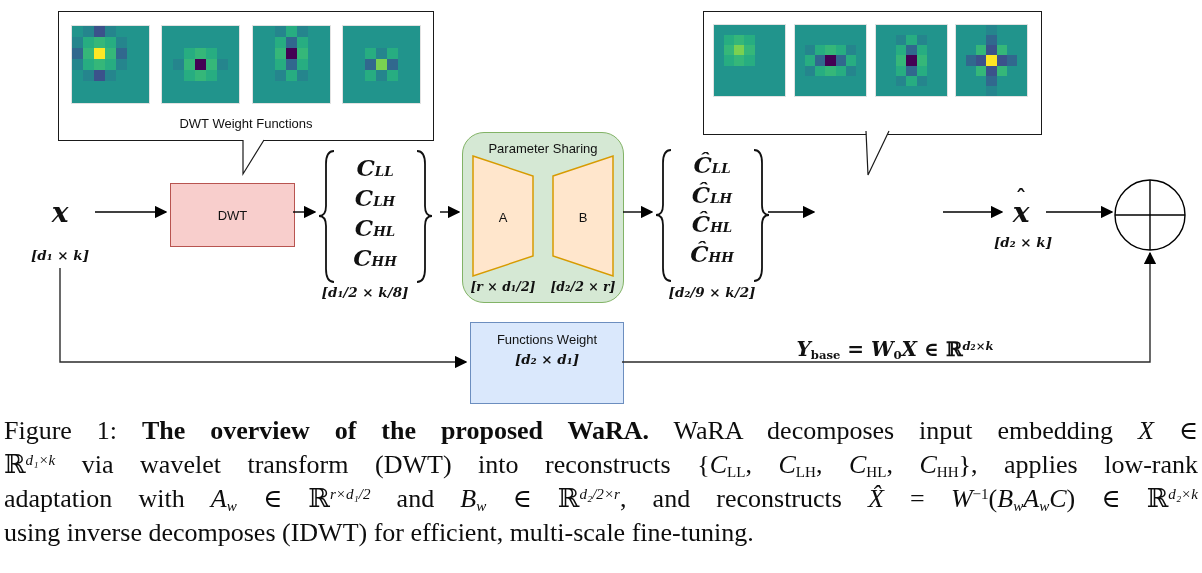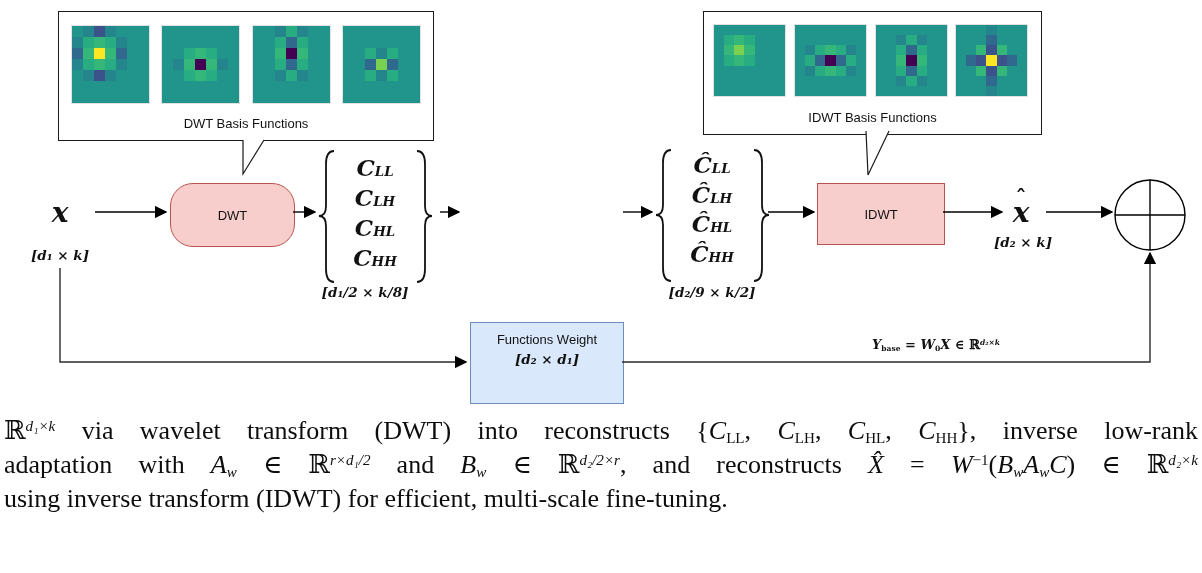--- a/index.html
+++ b/index.html
@@ -32,21 +32,21 @@
   .hatwrap{position:relative;display:inline-block;}
   .hatchar{position:absolute;left:50%;top:-0.52em;transform:translateX(-50%);font-size:75%;font-style:normal;}
   
   .sg-b{font-weight:bold;}
   .sg-i{font-style:italic;}
   sup,sub{line-height:0;font-size:58%;vertical-align:baseline;position:relative;}
   sup{top:-0.55em;}
   sub{top:0.28em;}
   
   .formula{position:absolute;font-family:"DejaVu Serif","Liberation Serif",serif;
-           font-size:13px;color:#111;text-align:right;}
+           font-size:20px;color:#111;text-align:center;}
   
   #caption{position:absolute;left:4px;top:414px;width:1194px;
            font-family:"Liberation Serif","DejaVu Serif",serif;font-size:26px;
            line-height:34px;color:#0d0d0d;}
   .cap-line{text-align:justify;text-align-last:justify;}
   .cap-line.last{text-align:left;text-align-last:left;}
   svg.layer{position:absolute;left:0;top:0;pointer-events:none;}
 </style>
 </head>
 <body>
@@ -251,21 +251,21 @@
         <div style="background: rgb(33, 148, 140);"></div>
         <div style="background: rgb(33, 148, 140);"></div>
         <div style="background: rgb(33, 148, 140);"></div>
         <div style="background: rgb(33, 148, 140);"></div>
         <div style="background: rgb(33, 148, 140);"></div>
         <div style="background: rgb(33, 148, 140);"></div>
         <div style="background: rgb(33, 148, 140);"></div>
         <div style="background: rgb(33, 148, 140);"></div>
         <div style="background: rgb(33, 148, 140);"></div>
       </div>
-    <div class="callout-label" style="left:0;right:0;top:104px;">DWT Basis Functions</div>
+    <div class="callout-label" style="left:0;right:0;top:104px;">DWT Weight Functions</div>
   </div>
 
   <div class="callout" style="left:703px;top:11px;width:337px;height:122px;">
     <div class="heatmap hm-r" style="left: 9px; top: 12px; grid-template-columns: repeat(7, 1fr);">
         <div style="background: rgb(33, 148, 140);"></div>
         <div style="background: rgb(33, 148, 140);"></div>
         <div style="background: rgb(33, 148, 140);"></div>
         <div style="background: rgb(33, 148, 140);"></div>
         <div style="background: rgb(33, 148, 140);"></div>
         <div style="background: rgb(33, 148, 140);"></div>
@@ -459,27 +459,26 @@
         <div style="background: rgb(33, 148, 140);"></div>
         <div style="background: rgb(33, 148, 140);"></div>
         <div style="background: rgb(33, 148, 140);"></div>
         <div style="background: rgb(33, 148, 140);"></div>
         <div style="background: rgb(33, 148, 140);"></div>
         <div style="background: rgb(37, 133, 141);"></div>
         <div style="background: rgb(33, 148, 140);"></div>
         <div style="background: rgb(33, 148, 140);"></div>
         <div style="background: rgb(33, 148, 140);"></div>
       </div>
-    <div class="callout-label" style="left:0;right:0;top:98px;">IDWT Basis Functions</div>
   </div>
 
   <div class="symbol math" style="left:30px;top:196px;width:60px;">x</div>
   <div class="dim math" style="left:10px;top:247px;width:100px;">[d₁ × k]</div>
 
-  <div class="pinkbox" style="left:170px;top:183px;width:123px;height:62px;border-radius:23px;">
+  <div class="pinkbox" style="left:170px;top:183px;width:123px;height:62px;">
     <span>DWT</span>
   </div>
 
   <div class="coeff-col" style="left:336px;top:152px;width:78px;">
     <div class="coeff-item">
         <span class="sg-b sg-i">C</span>
         <sub class="sg-b sg-i">LL</sub>
       </div>
     <div class="coeff-item">
         <span class="sg-b sg-i">C</span>
@@ -489,20 +488,31 @@
         <span class="sg-b sg-i">C</span>
         <sub class="sg-b sg-i">HL</sub>
       </div>
     <div class="coeff-item">
         <span class="sg-b sg-i">C</span>
         <sub class="sg-b sg-i">HH</sub>
       </div>
   </div>
   <div class="dim math" style="left:285px;top:284px;width:160px;">[d₁/2 × k/8]</div>
 
+  <div class="greenbox" style="left:462px;top:132px;width:160px;height:169px;">
+    <div class="ps-title">Parameter Sharing</div>
+    <svg width="160" height="169">
+      <polygon points="10,23 70,43 70,123 10,143" fill="#ffe6cc" stroke="#d79b00" stroke-width="1.5"></polygon>
+      <polygon points="90,43 150,23 150,143 90,123" fill="#ffe6cc" stroke="#d79b00" stroke-width="1.5"></polygon>
+    </svg>
+    <div class="trap-label" style="left:40px;top:84px;">A</div>
+    <div class="trap-label" style="left:120px;top:84px;">B</div>
+    <div class="dim math" style="left:0px;top:146px;width:80px;font-size:12.5px;">[r × d₁/2]</div>
+    <div class="dim math" style="left:80px;top:146px;width:80px;font-size:12.5px;">[d₂/2 × r]</div>
+  </div>
 
   <div class="coeff-col" style="left:673px;top:150px;width:78px;">
     <div class="coeff-item" style="height:29.5px;">
         <span class="sg-b sg-i">Ĉ</span>
         <sub class="sg-b sg-i">LL</sub>
       </div>
     <div class="coeff-item" style="height:29.5px;">
         <span class="sg-b sg-i">Ĉ</span>
         <sub class="sg-b sg-i">LH</sub>
       </div>
@@ -510,23 +520,20 @@
         <span class="sg-b sg-i">Ĉ</span>
         <sub class="sg-b sg-i">HL</sub>
       </div>
     <div class="coeff-item" style="height:29.5px;">
         <span class="sg-b sg-i">Ĉ</span>
         <sub class="sg-b sg-i">HH</sub>
       </div>
   </div>
   <div class="dim math" style="left:632px;top:284px;width:160px;">[d₂/9 × k/2]</div>
 
-  <div class="pinkbox" style="left:817px;top:183px;width:126px;height:60px;">
-    <span>IDWT</span>
-  </div>
 
   <div class="symbol math" style="left:991px;top:196px;width:60px;">
     <span class="hatwrap"><span class="hatchar">ˆ</span><span>x</span></span>
   </div>
   <div class="dim math" style="left:973px;top:234px;width:100px;">[d₂ × k]</div>
 
   <div class="bluebox" style="left:470px;top:322px;width:152px;height:80px;">
     <div class="pw-title">Functions Weight</div>
     <div class="math" style="font-size:13.5px;margin-top:4px;">[d₂ × d₁]</div>
   </div>
@@ -566,18 +573,19 @@
       <path d="M417,151 Q425,151 425,164 L425,206 Q425,216 432,216 Q425,216 425,226 L425,269 Q425,282 417,282"></path>
     </g>
 
     <g stroke="#111" stroke-width="1.8" fill="none">
       <path d="M671,150 Q663,150 663,163 L663,205 Q663,215 656,215 Q663,215 663,225 L663,268 Q663,281 671,281"></path>
       <path d="M754,150 Q762,150 762,163 L762,205 Q762,215 769,215 Q762,215 762,225 L762,268 Q762,281 754,281"></path>
     </g>
   </svg>
 
   <div id="caption">
-    <div class="cap-line"><span>ℝ</span><sup class="sg-i">d₁×k</sup><span> via wavelet transform (DWT) into reconstructs {</span><span class="sg-i">C</span><sub>LL</sub><span>, </span><span class="sg-i">C</span><sub>LH</sub><span>, </span><span class="sg-i">C</span><sub>HL</sub><span>, </span><span class="sg-i">C</span><sub>HH</sub><span>}, inverse low-rank</span></div>
+    <div class="cap-line"><span>Figure 1: </span><span class="sg-b">The overview of the proposed WaRA.</span><span> WaRA decomposes input embedding </span><span class="sg-i">X</span><span> ∈</span></div>
+    <div class="cap-line"><span>ℝ</span><sup class="sg-i">d₁×k</sup><span> via wavelet transform (DWT) into reconstructs {</span><span class="sg-i">C</span><sub>LL</sub><span>, </span><span class="sg-i">C</span><sub>LH</sub><span>, </span><span class="sg-i">C</span><sub>HL</sub><span>, </span><span class="sg-i">C</span><sub>HH</sub><span>}, applies low-rank</span></div>
     <div class="cap-line"><span>adaptation with </span><span class="sg-i">A</span><sub class="sg-i">w</sub><span> ∈ ℝ</span><sup class="sg-i">r×d₁/2</sup><span> and </span><span class="sg-i">B</span><sub class="sg-i">w</sub><span> ∈ ℝ</span><sup class="sg-i">d₂/2×r</sup><span>, and reconstructs </span><span class="sg-i">X̂</span><span> = </span><span class="sg-i">W</span><sup>−1</sup><span>(</span><span class="sg-i">B</span><sub class="sg-i">w</sub><span class="sg-i">A</span><sub class="sg-i">w</sub><span class="sg-i">C</span><span>) ∈ ℝ</span><sup class="sg-i">d₂×k</sup></div>
-    <div class="cap-line last"><span>using inverse transform (IDWT) for efficient, multi-scale fine-tuning.</span></div>
+    <div class="cap-line last"><span>using inverse decomposes (IDWT) for efficient, multi-scale fine-tuning.</span></div>
   </div>
 
 </div>
 
 </body></html>

